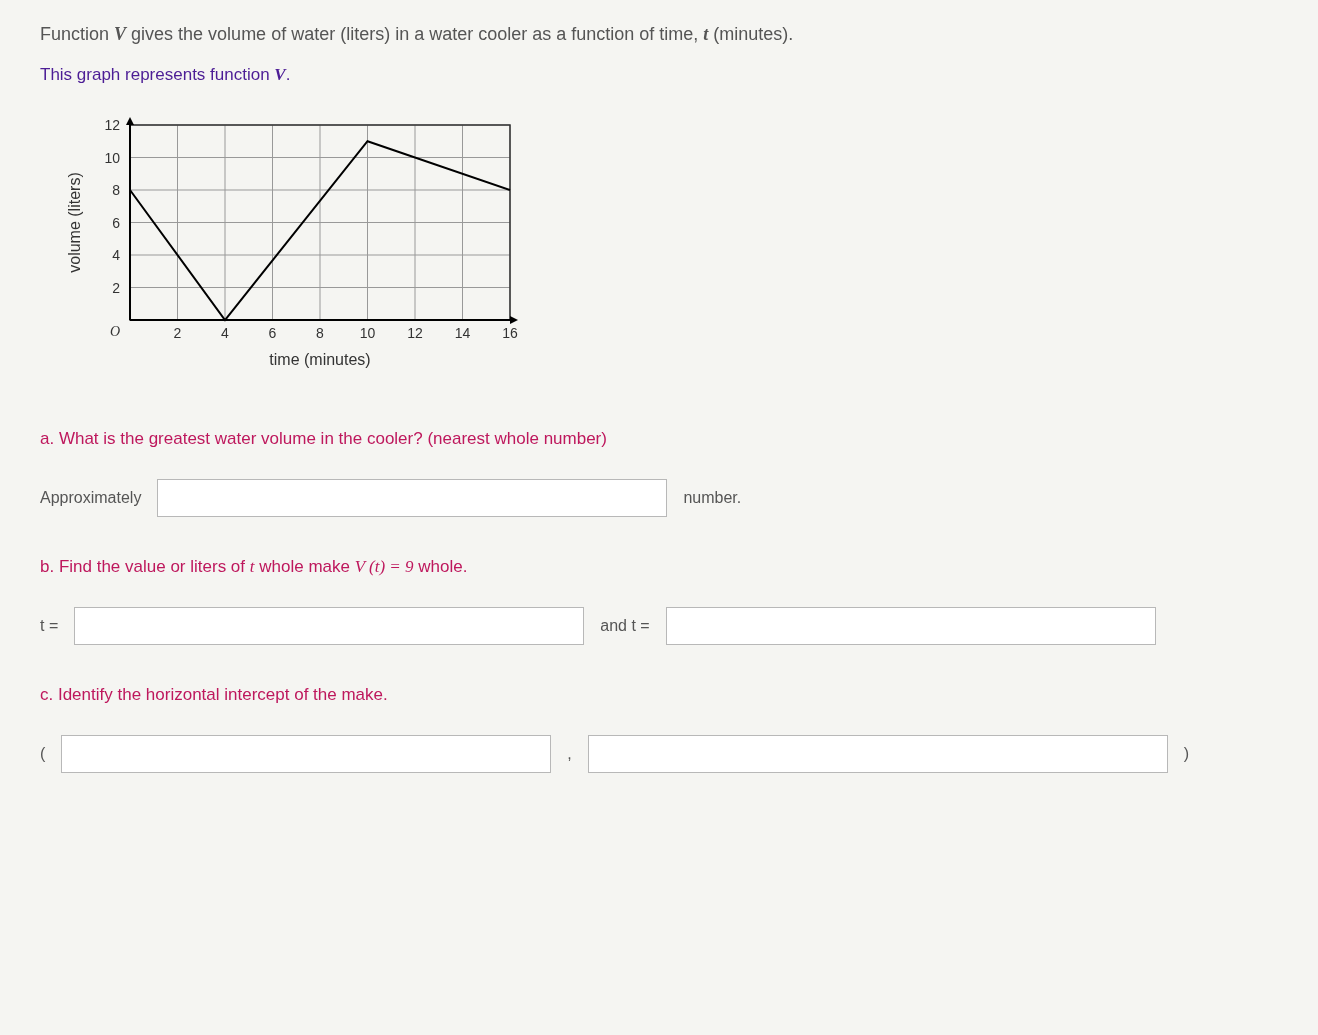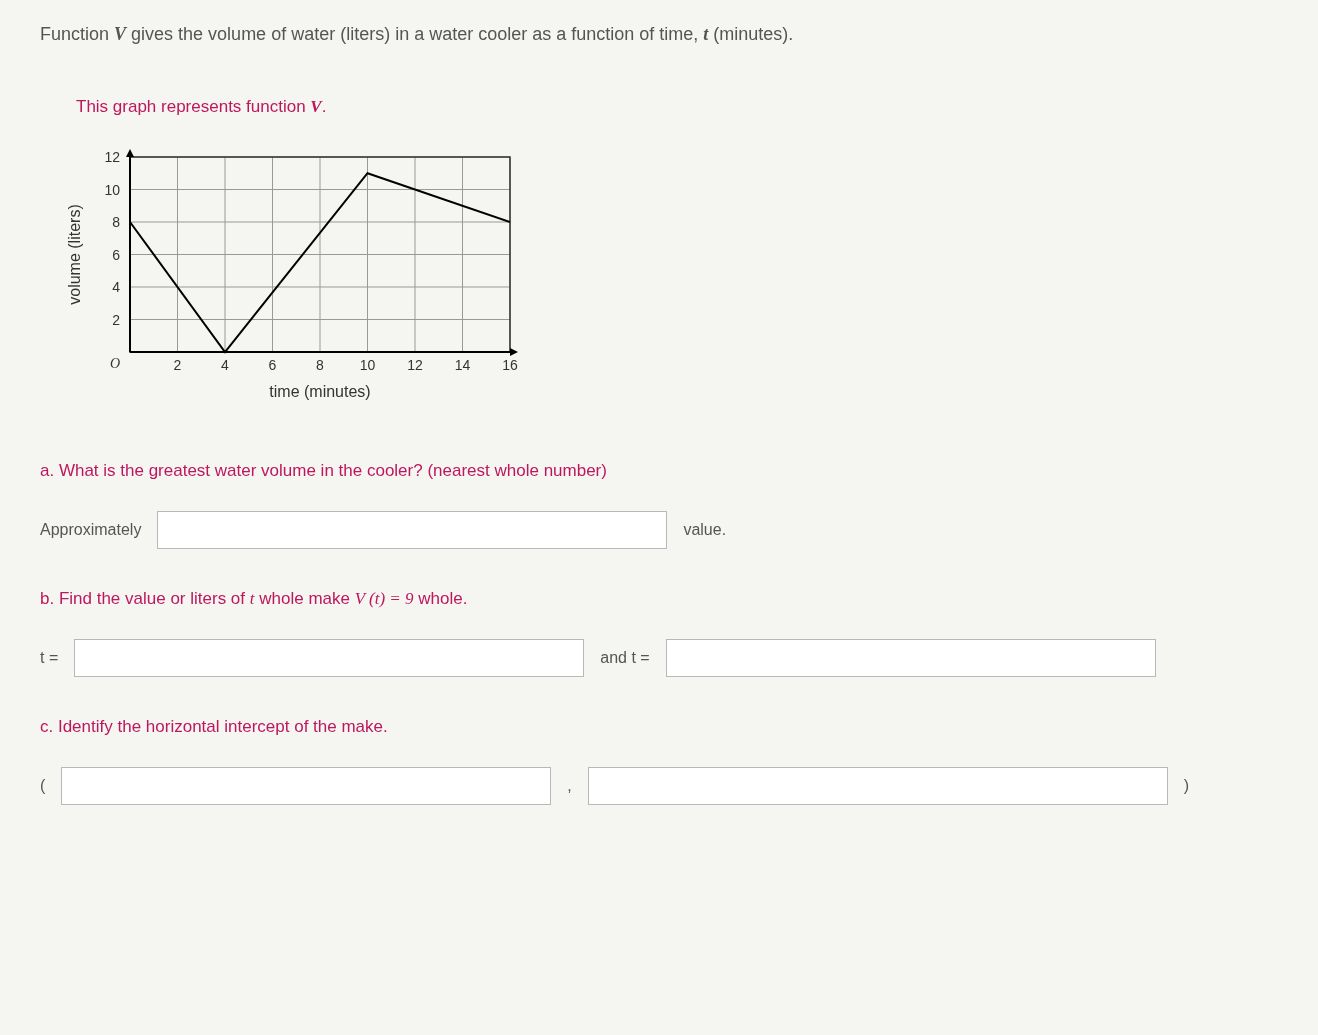--- a/index.html
+++ b/index.html
@@ -11,33 +11,32 @@
       font-family: Arial, sans-serif;
       background: #f5f5f2;
       padding: 20px 40px;
       color: #444;
       width: 1318px;
       min-height: 1035px;
     }
     .intro {
       font-size: 18px;
       color: #555;
-      margin-bottom: 48px;
+      margin-bottom: 16px;
       line-height: 1.6;
     }
     .intro .var {
       font-family: "Times New Roman", serif;
       font-style: italic;
       font-weight: bold;
     }
     .graph-desc {
       font-size: 17px;
-      color: #be185d;
+      color: #4c1d95;
       margin-bottom: 30px;
-      margin-left: 36px;
     }
     .graph-desc .var {
       font-family: "Times New Roman", serif;
       font-style: italic;
       font-weight: bold;
     }
     .chart-container {
       margin-left: 20px;
       margin-bottom: 50px;
     }
@@ -134,21 +133,21 @@
       <text x="260" y="250" text-anchor="middle" font-size="16" fill="#333" font-family="Arial">time (minutes)</text>
       <text x="0" y="0" text-anchor="middle" font-size="16" fill="#333" font-family="Arial" transform="translate(20,107.5) rotate(-90)">volume (liters)</text>
     </svg>
 </div>
 
 <p class="question">a. What is the greatest water volume in the cooler? (nearest whole number)</p>
 
 <div class="answer-row">
   <span>Approximately</span>
   <input type="text" class="input-box input-approx" style="">
-  <span>value.</span>
+  <span>number.</span>
 </div>
 
 <p class="question">
   <span>b. Find the value or liters of </span><span class="math-var">t</span><span> whole make </span><span class="math-var">V (t) = 9</span><span> whole.</span>
 </p>
 
 <div class="answer-row">
   <span>t =</span>
   <input type="text" class="input-box input-t" style="">
   <span>and t =</span>

